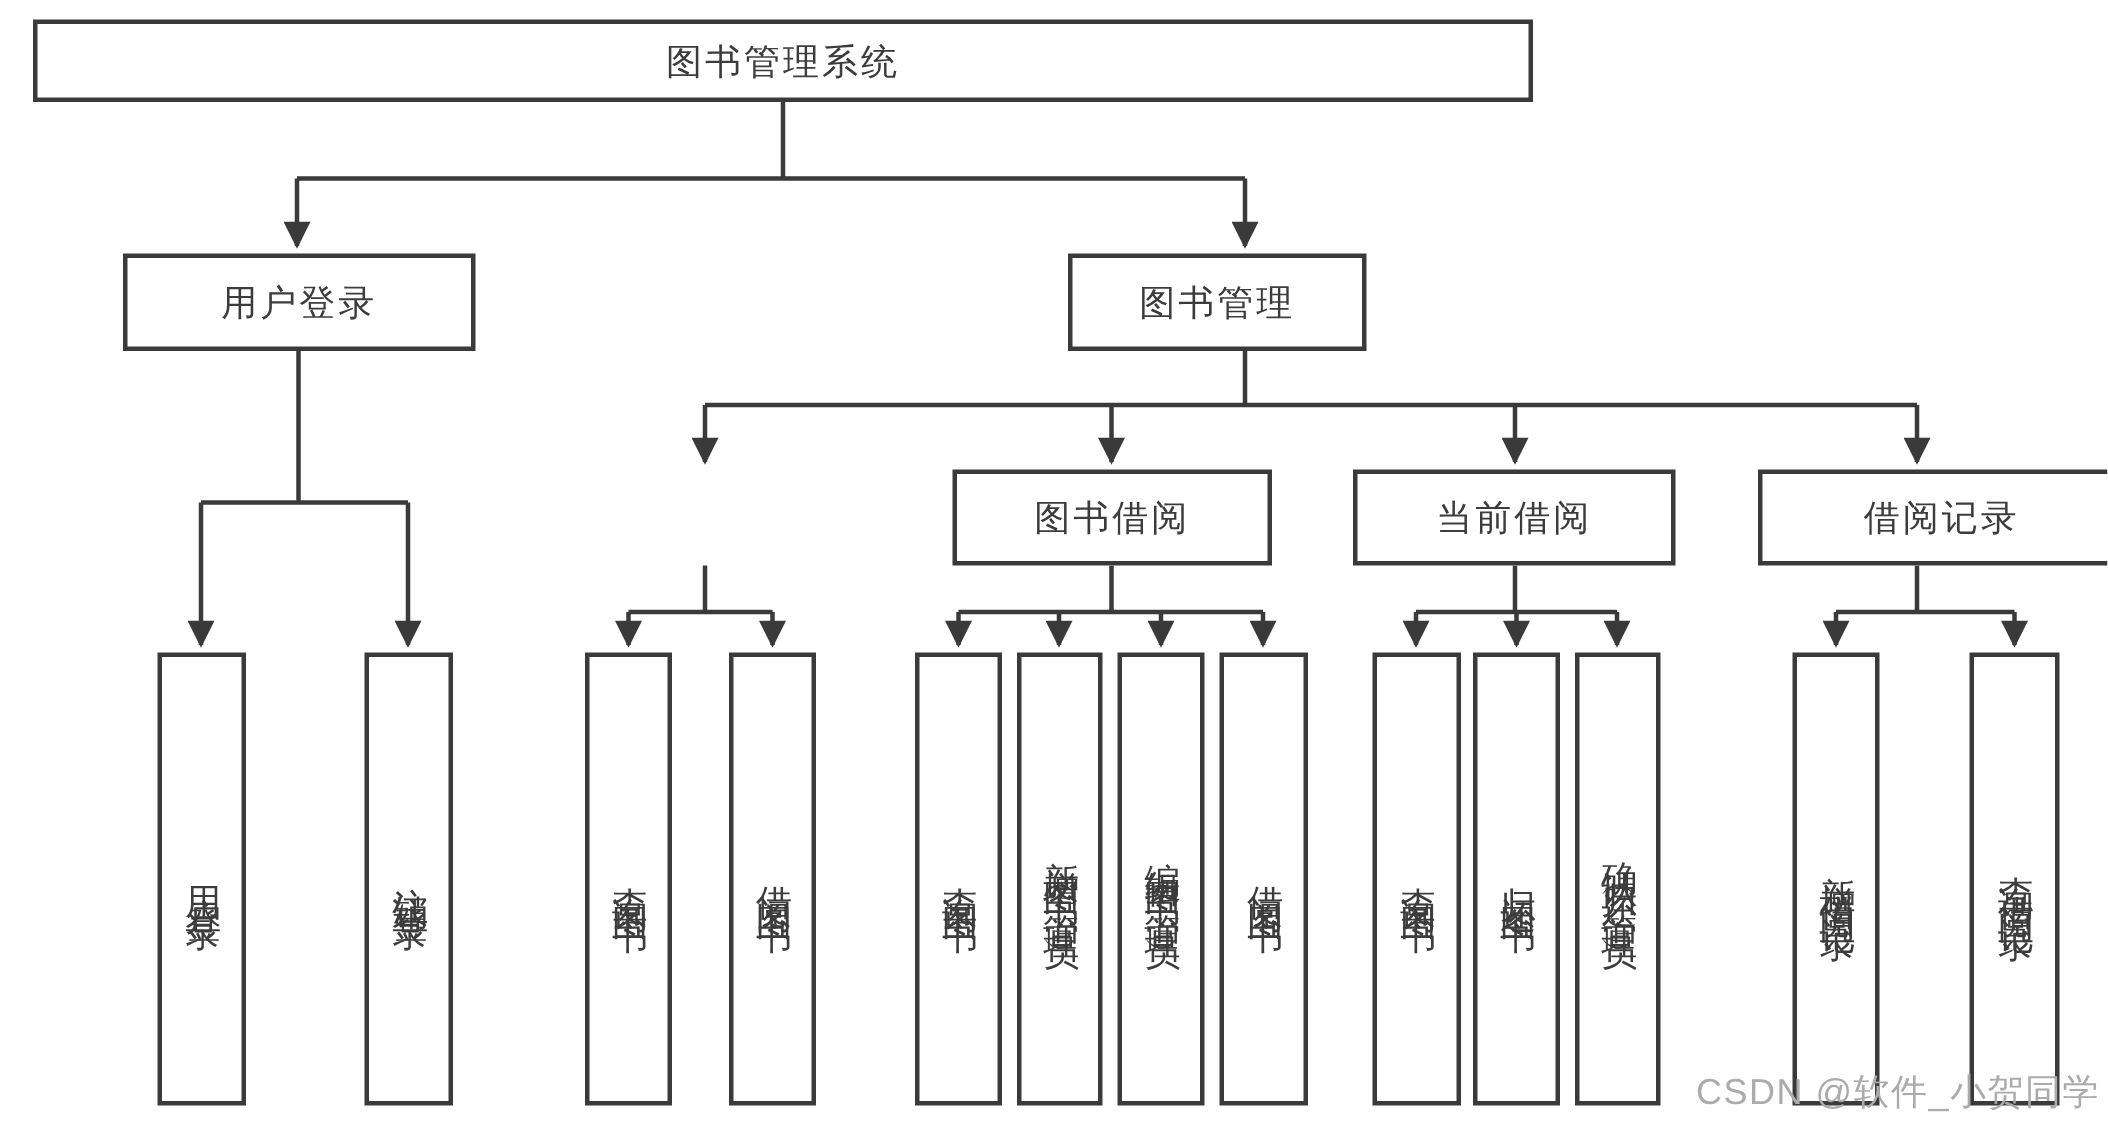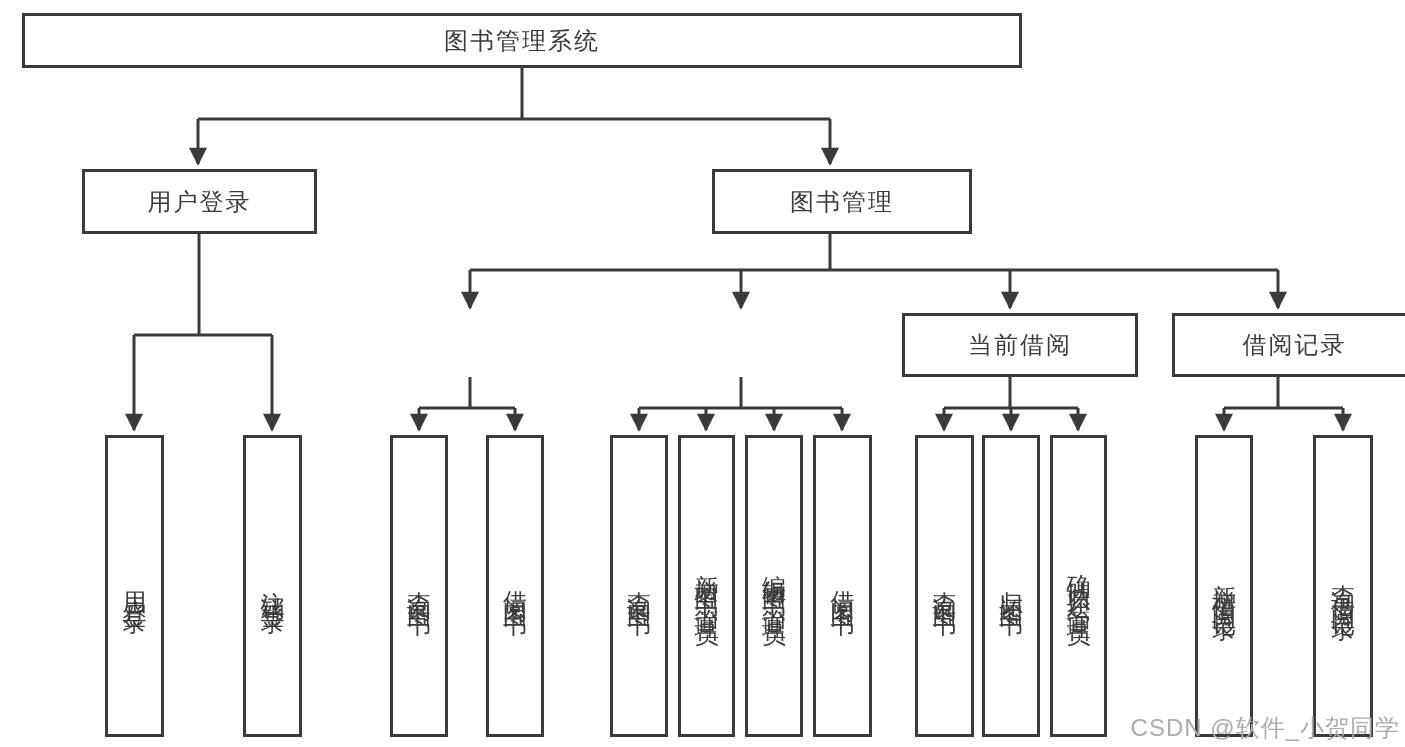--- a/index.html
+++ b/index.html
@@ -108,25 +108,28 @@
     <line x1="1343" y1="408" x2="1343" y2="430" marker-end="url(#arrow)"></line>
   </svg>
 
   <div class="box h" style="left:22px;top:13px;width:1000px;height:55px">
     <span>图书管理系统</span>
   </div>
 
   <div class="box h" style="left:82px;top:169px;width:235px;height:65px">
     <span>用户登录</span>
   </div>
-  <div class="box h" style="left:712px;top:169px;width:260px;height:65px">
+  <div class="box h" style="left:712px;top:169px;width:199px;height:65px">
     <span>图书管理</span>
   </div>
 
-  <div class="box h" style="left:902px;top:313px;width:236px;height:64px">
+  <div class="box h" style="left:635px;top:313px;width:213px;height:64px">
+    <span>图书借阅</span>
+  </div>
+  <div class="box h" style="left:902px;top:313px;width:215px;height:64px">
     <span>当前借阅</span>
   </div>
   <div class="box h" style="left:1172px;top:313px;width:245px;height:64px">
     <span>借阅记录</span>
   </div>
 
   <div class="box v" style="left:105px;top:435px;width:59px;height:302px">
     <span>用户登录</span>
   </div>
   <div class="box v" style="left:243px;top:435px;width:59px;height:302px">

